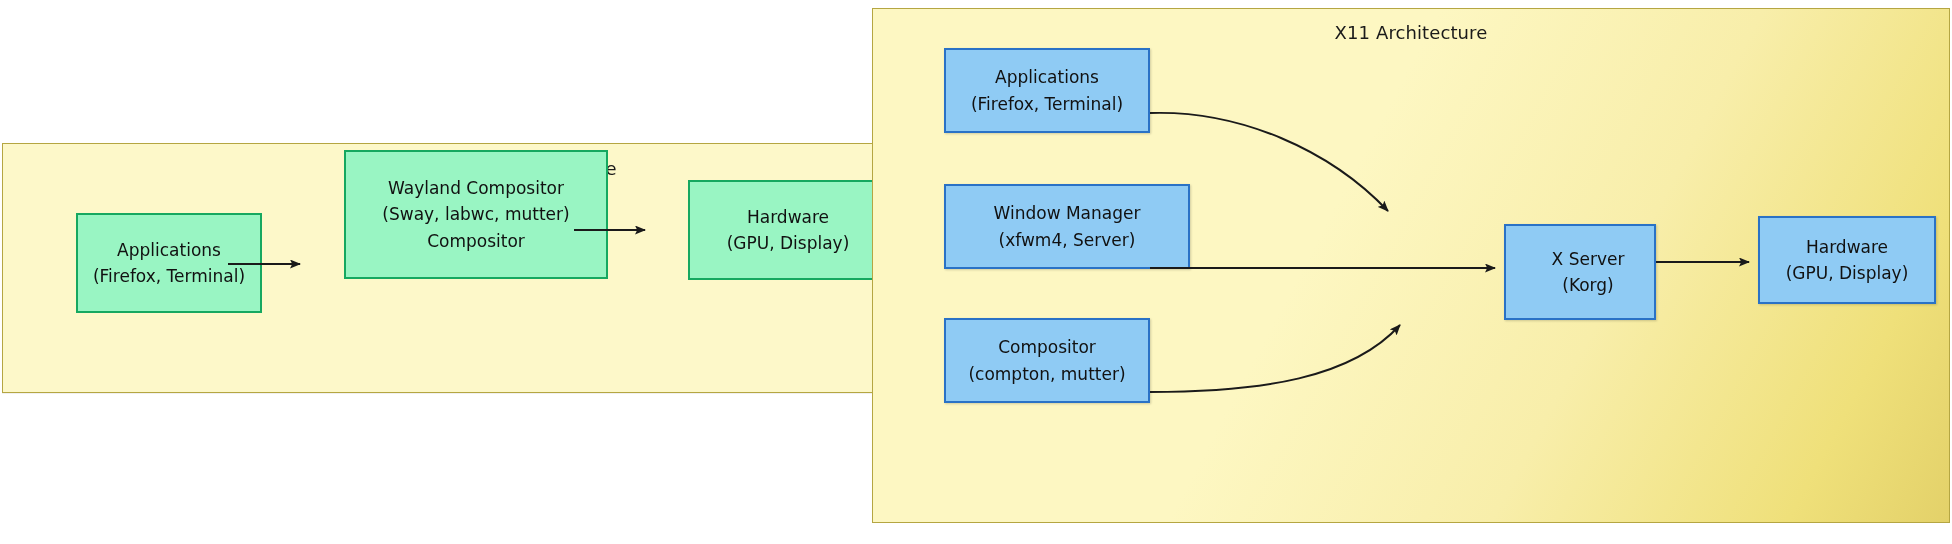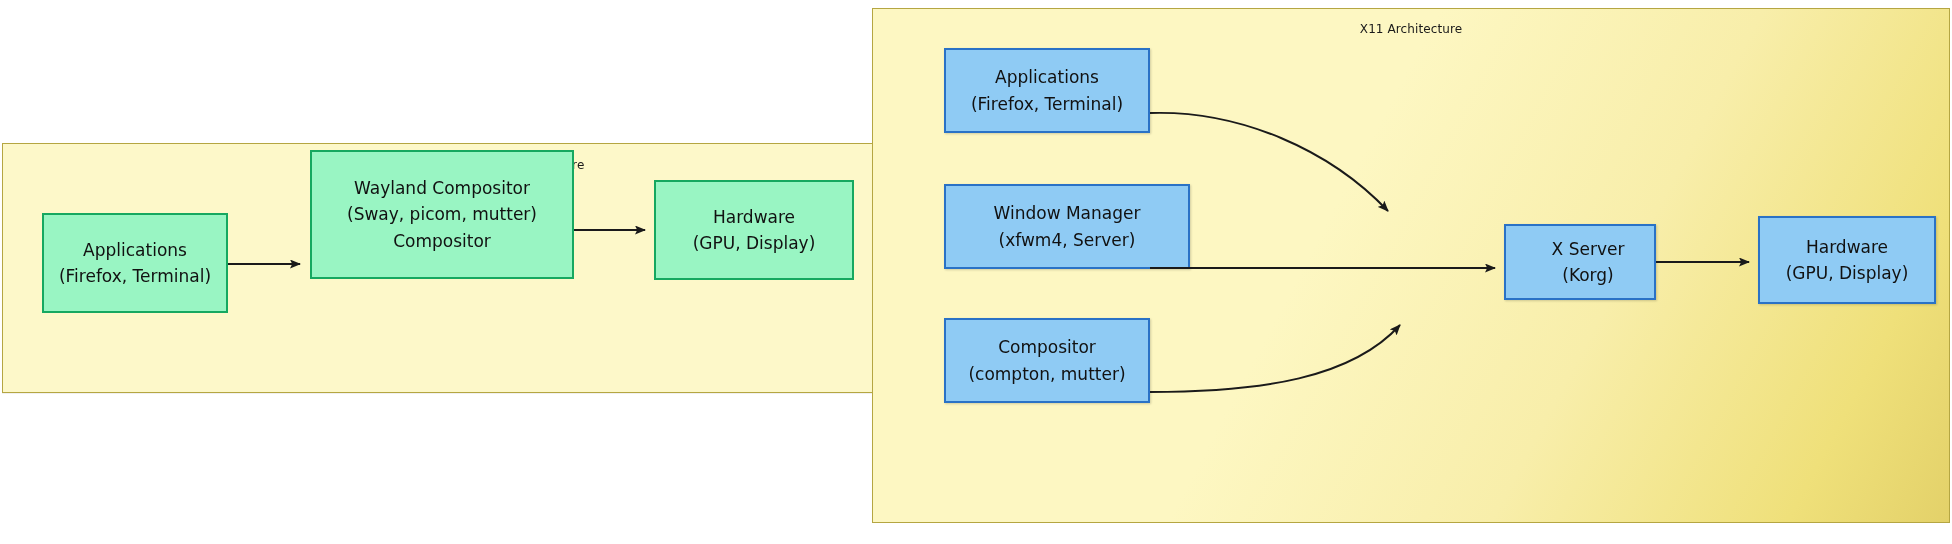--- a/index.html
+++ b/index.html
@@ -16,75 +16,76 @@
     border:1px solid #b5a642;
     box-shadow:0 1px 0 rgba(0,0,0,.06);
   }
   .panel-x11{
     left:872px; top:8px; width:1078px; height:515px;
     background:linear-gradient(118deg,#fdf7c2 0%,#fdf7c2 42%,#f8eeaa 66%,#efe07a 88%,#e3d169 100%);
     border:1px solid #b5a642;
   }
   .panel-title{
     position:absolute; left:0; right:0; text-align:center;
-    font-size:12px; color:#1a1a1a; letter-spacing:.1px;
+    font-size:18px; color:#1a1a1a; letter-spacing:.1px;
   }
   .panel-wayland .panel-title{top:14px;}
   .panel-x11 .panel-title{top:13px;}
 
   
   .node{
     position:absolute; box-sizing:border-box;
     display:flex; flex-direction:column;
     align-items:center; justify-content:center;
     text-align:center; line-height:1.55;
     font-size:17px; color:#111;
   }
   .node .ln{display:block;white-space:nowrap;}
   .node-green{
     background:#99f5c3;
     border:2px solid #16a860;
+    margin-left:34px;
   }
   .node-blue{
     background:#8fcbf4;
     border:2px solid #2a72c6;
     box-shadow:1px 1px 2px rgba(60,60,40,.22);
   }
 
   
   #wl-apps   {left:42px;  top:213px; width:186px; height:100px;}
   #wl-comp   {left:310px; top:150px; width:264px; height:129px;}
   #wl-hw     {left:654px; top:180px; width:200px; height:100px;}
 
   
   #x-apps    {left:944px;  top:48px;  width:206px; height:85px;}
   #x-wm      {left:944px;  top:184px; width:246px; height:85px;}
   #x-compos  {left:944px;  top:318px; width:206px; height:85px;}
-  #x-server  {left:1504px; top:224px; width:152px; height:76px;padding-left:16px;}
+  #x-server  {left:1504px; top:224px; width:152px; height:96px;padding-left:16px;}
   #x-hw      {left:1758px; top:216px; width:178px; height:88px;}
 
   .svg-layer{position:absolute;left:0;top:0;width:1952px;height:544px;overflow:visible;pointer-events:none;}
 </style>
 </head>
 <body>
 
 <div class="canvas">
 
   <div class="panel panel-wayland">
     <div class="panel-title">Wayland Architecture</div>
   </div>
 
   <div class="node node-green" id="wl-apps">
     <span class="ln">Applications</span>
     <span class="ln">(Firefox, Terminal)</span>
   </div>
 
   <div class="node node-green" id="wl-comp">
     <span class="ln">Wayland Compositor</span>
-    <span class="ln">(Sway, picom, mutter)</span>
+    <span class="ln">(Sway, labwc, mutter)</span>
     <span class="ln">Compositor</span>
   </div>
 
   <div class="node node-green" id="wl-hw">
     <span class="ln">Hardware</span>
     <span class="ln">(GPU, Display)</span>
   </div>
 
   <div class="panel panel-x11">
     <div class="panel-title">X11 Architecture</div>

